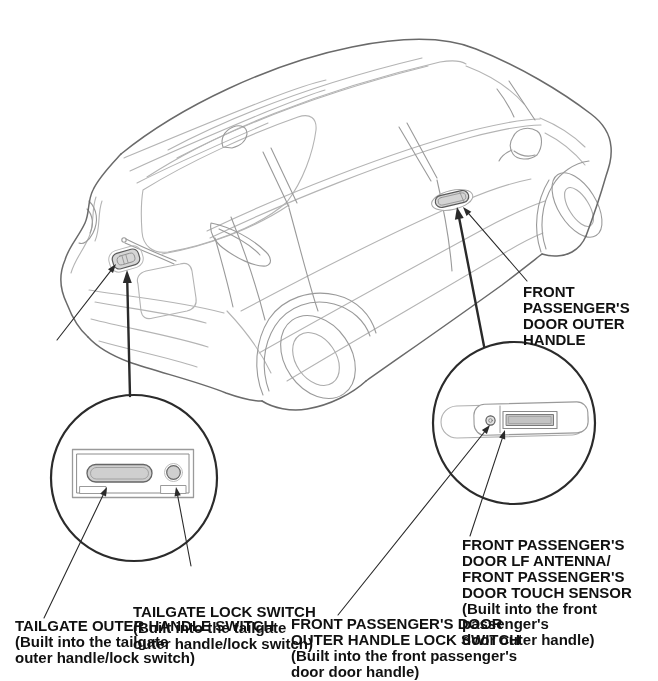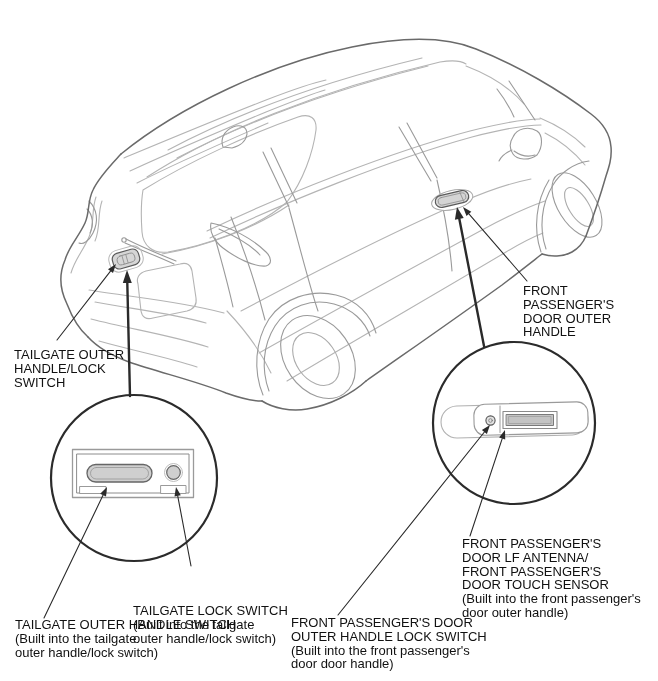--- a/index.html
+++ b/index.html
@@ -4,22 +4,22 @@
 <style>
   html,body{margin:0;padding:0;background:#ffffff;}
   #stage{
     position:relative;width:658px;height:681px;background:#ffffff;overflow:hidden;
     font-family:"Liberation Sans",sans-serif;
   }
   #stage svg{position:absolute;left:0;top:0;}
   .lbl{
     position:absolute;
     font-family:"Liberation Sans",sans-serif;
-    font-size:13px;
-    font-weight:normal;
+    font-size:15px;
+    font-weight:bold;
     line-height:1.06;
     color:#111111;
     white-space:pre-line;
     letter-spacing:0;
   }
 </style>
 </head>
 <body>
 
 <div id="stage">
@@ -152,23 +152,20 @@
     <path d="M 176,487 L 180.8,495.2 L 174.5,496.4 Z" stroke="none"></path>
     <path d="M 44,618 L 103.1,495.1" stroke-width="1.1" fill="none"></path>
     <path d="M 107,487 L 106,496.5 L 100.2,493.7 Z" stroke="none"></path>
     <path d="M 338,615 L 484.4,432" stroke-width="1.1" fill="none"></path>
     <path d="M 490,425 L 486.9,434 L 481.9,430 Z" stroke="none"></path>
     <path d="M 470,536 L 502.2,438.6" stroke-width="1.1" fill="none"></path>
     <path d="M 505,430 L 505.2,439.6 L 499.1,437.6 Z" stroke="none"></path>
   </g>
 </svg>
 
-<div class="lbl" style="left:14px;top:348px">TAILGATE OUTER
-HANDLE/LOCK
-SWITCH</div>
 
 <div class="lbl" style="left:523px;top:284px">FRONT PASSENGER'S
 DOOR OUTER HANDLE</div>
 
 <div class="lbl" style="left:133px;top:604px">TAILGATE LOCK SWITCH
 (Built into the tailgate
 outer handle/lock switch)</div>
 
 <div class="lbl" style="left:15px;top:618px">TAILGATE OUTER HANDLE SWITCH
 (Built into the tailgate

